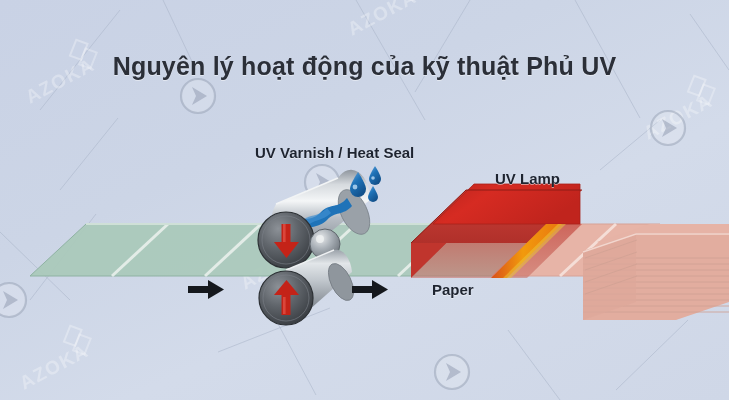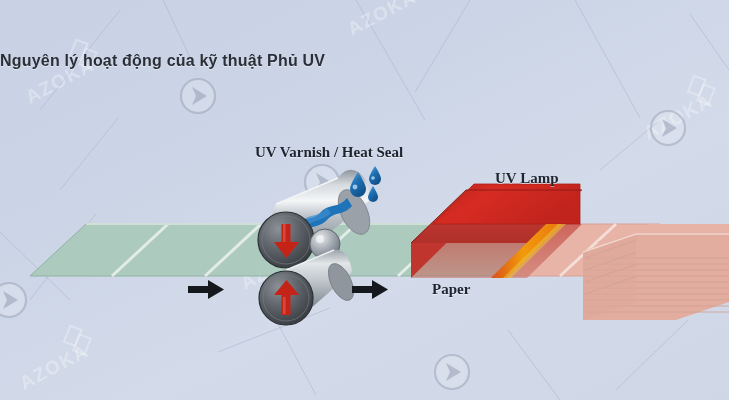--- a/index.html
+++ b/index.html
@@ -11,29 +11,29 @@
   #stage{
     position:relative;width:729px;height:400px;overflow:hidden;
     background:linear-gradient(155deg,#c9d2e5 0%,#ccd5e6 35%,#d3dbea 62%,#cfd7e7 100%);
   }
 
   
   .bgsvg{position:absolute;inset:0;width:729px;height:400px;pointer-events:none;}
 
   
   .title{
-    position:absolute;left:0;right:0;top:52px;text-align:left;
-    font-size:16px;font-weight:600;color:#2b2f38;letter-spacing:.2px;
+    position:absolute;left:0;right:0;top:52px;text-align:center;
+    font-size:25px;font-weight:600;color:#2b2f38;letter-spacing:.2px;
     text-shadow:0 1px 0 rgba(255,255,255,.45);
   }
 
   
   .lbl{
     position:absolute;font-weight:bold;color:#1e2430;
-    text-shadow:0 1px 0 rgba(255,255,255,.5);white-space:nowrap;font-family:Liberation Serif, serif;
+    text-shadow:0 1px 0 rgba(255,255,255,.5);white-space:nowrap;
   }
   #lbl-varnish{left:255px;top:144px;font-size:15px;}
   #lbl-paper  {left:143px;top:195px;font-size:15px;}
   #lbl-lamp   {left:495px;top:170px;font-size:15px;}
   #lbl-curing {left:432px;top:281px;font-size:15px;}
 
   .diagram{position:absolute;inset:0;width:729px;height:400px;}
 </style>
 </head>
 <body>

